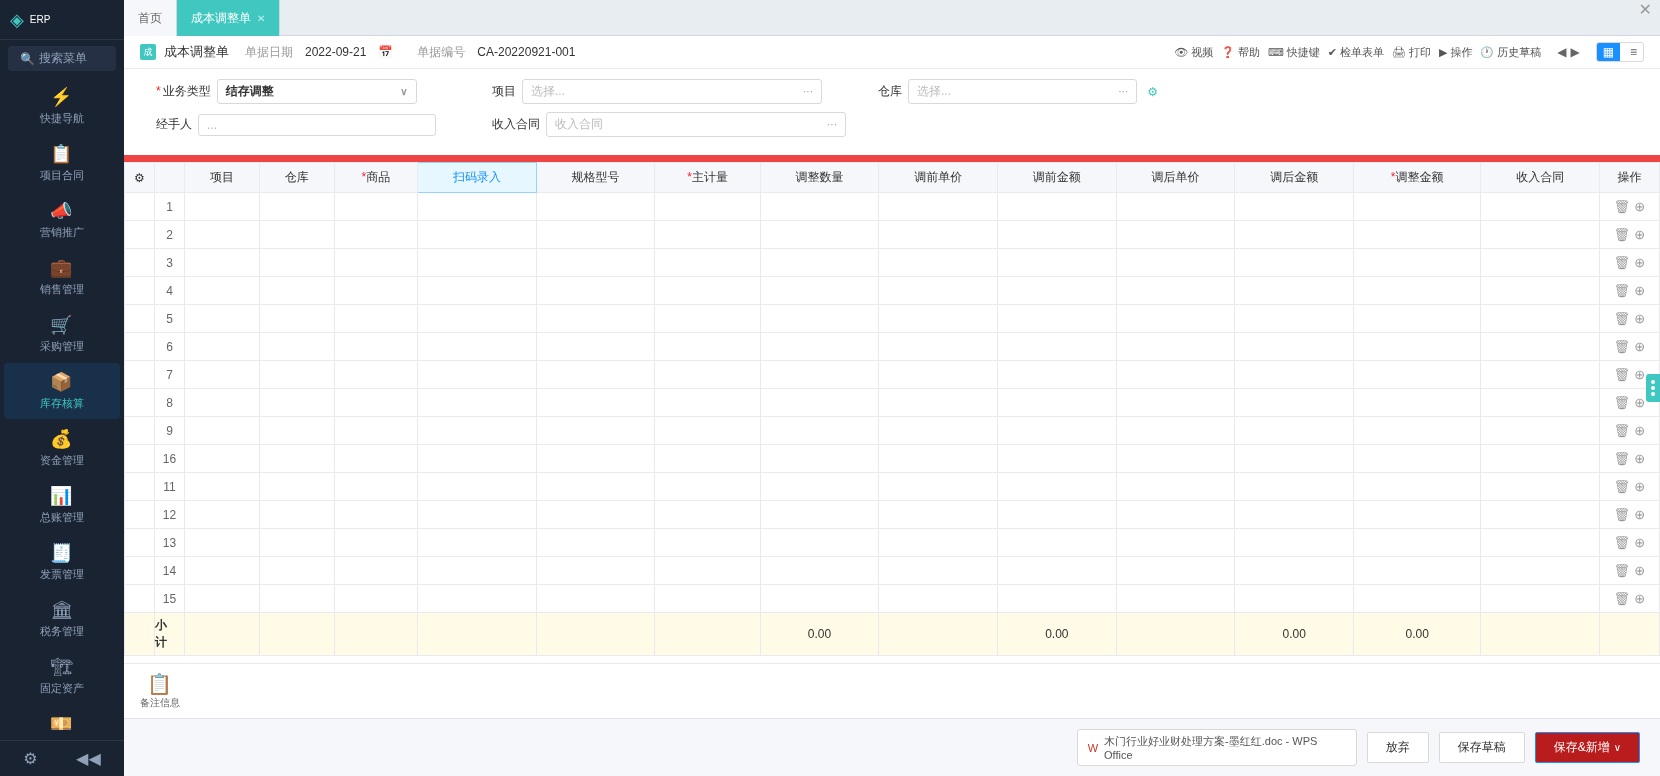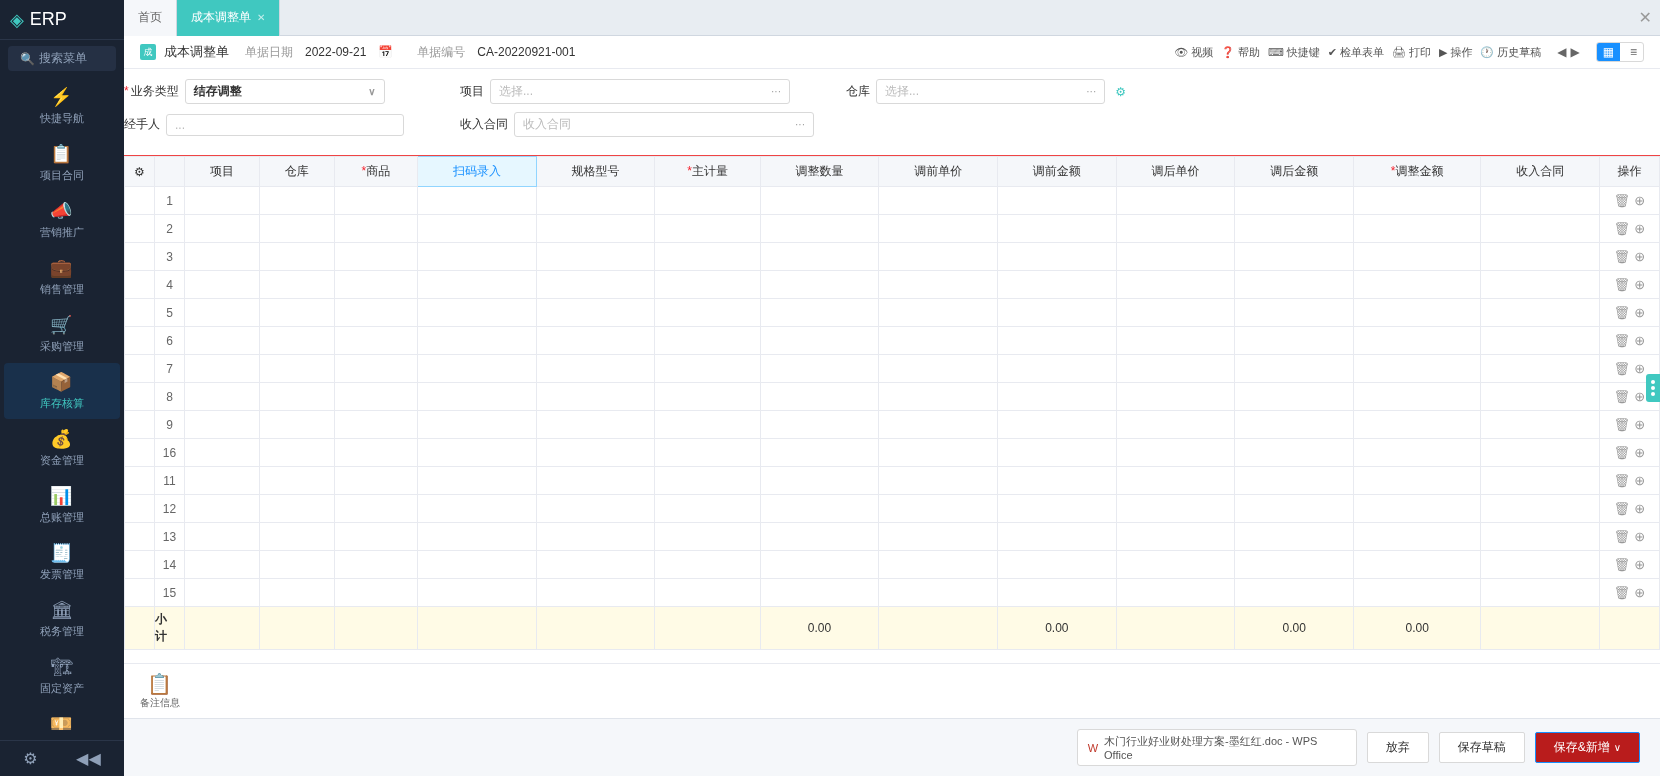--- a/index.html
+++ b/index.html
@@ -13,28 +13,28 @@
     .sidebar-logo { height: 40px; display: flex; align-items: center; padding: 0 10px; border-bottom: 1px solid #2a3548; }
     .sidebar-search { background: #253044; margin: 6px 8px; border-radius: 4px; display: flex; align-items: center; padding: 4px 8px; color: #8fa0b8; font-size: 12px; cursor: pointer; }
     .sidebar-search span { margin-left: 4px; }
     .sidebar-item { display: flex; flex-direction: column; align-items: center; padding: 8px 4px; color: #8fa0b8; cursor: pointer; font-size: 11px; border-radius: 4px; margin: 1px 4px; }
     .sidebar-item.active { background: #1890ff20; color: #40c8c0; }
     .sidebar-item .icon { font-size: 18px; margin-bottom: 3px; }
     .sidebar-bottom { margin-top: auto; border-top: 1px solid #2a3548; display: flex; align-items: center; justify-content: space-around; padding: 8px 4px; }
     .sidebar-bottom-icon { color: #8fa0b8; font-size: 16px; cursor: pointer; }
 
     
-    .tab-bar { background: #e8edf2; display: flex; align-items: center; border-bottom: 1px solid #d0d7e0; height: 36px; flex-shrink: 0; }
+    .tab-bar { background: #e8edf2; display: flex; align-items: flex-start; border-bottom: 1px solid #d0d7e0; height: 36px; flex-shrink: 0; }
     .tab { display: flex; align-items: center; padding: 0 14px; height: 36px; font-size: 12px; cursor: pointer; color: #666; border-right: 1px solid #d0d7e0; }
     .tab.active { background: #40c8c0; color: #fff; border-radius: 0; }
     .tab-close { margin-left: 6px; font-size: 10px; opacity: 0.7; }
     .tab-home { background: #f5f7fa; color: #666; }
 
     
-    .form-container { background: #fff; padding: 10px 0; border-bottom: 1px solid #ef4444; flex-shrink: 0; }
+    .form-container { background: #fff; padding: 10px 32px; border-bottom: 7px solid #ef4444; flex-shrink: 0; }
 
     
     .toolbar { display: flex; align-items: center; padding: 6px 16px; background: #fff; border-bottom: 1px solid #e8eaf0; font-size: 12px; flex-shrink: 0; }
     .toolbar-left { display: flex; align-items: center; gap: 8px; flex: 1; }
     .toolbar-right { display: flex; align-items: center; gap: 8px; color: #666; }
     .toolbar-item { display: flex; align-items: center; gap: 3px; color: #555; cursor: pointer; font-size: 11px; }
     .doc-icon { width: 16px; height: 16px; background: #40c8c0; display: inline-flex; align-items: center; justify-content: center; color: white; font-size: 9px; border-radius: 2px; }
 
     
     .form-row { display: flex; align-items: center; gap: 16px; margin-bottom: 8px; flex-wrap: wrap; }
@@ -92,21 +92,21 @@
     .dialog-close { margin-left: auto; color: #999; cursor: pointer; font-size: 16px; padding: 0 8px; }
   </style>
 </head>
 <body>
 
 <div class="app-container">
 
   <div class="sidebar">
     <div class="sidebar-logo">
       <span style="color:#40c8c0;font-size:18px;">◈</span>
-      <span style="color:#fff;font-size:18px;margin-left:6px;">ERP</span>
+      <span style="color:#fff;font-size:10px;margin-left:6px;">ERP</span>
     </div>
     <div class="sidebar-search">
       <span>🔍</span>
       <span>搜索菜单</span>
     </div>
     <div class="sidebar-items">
       <div class="sidebar-item">
         <span class="icon">⚡</span>
         <span>快捷导航</span>
       </div>

